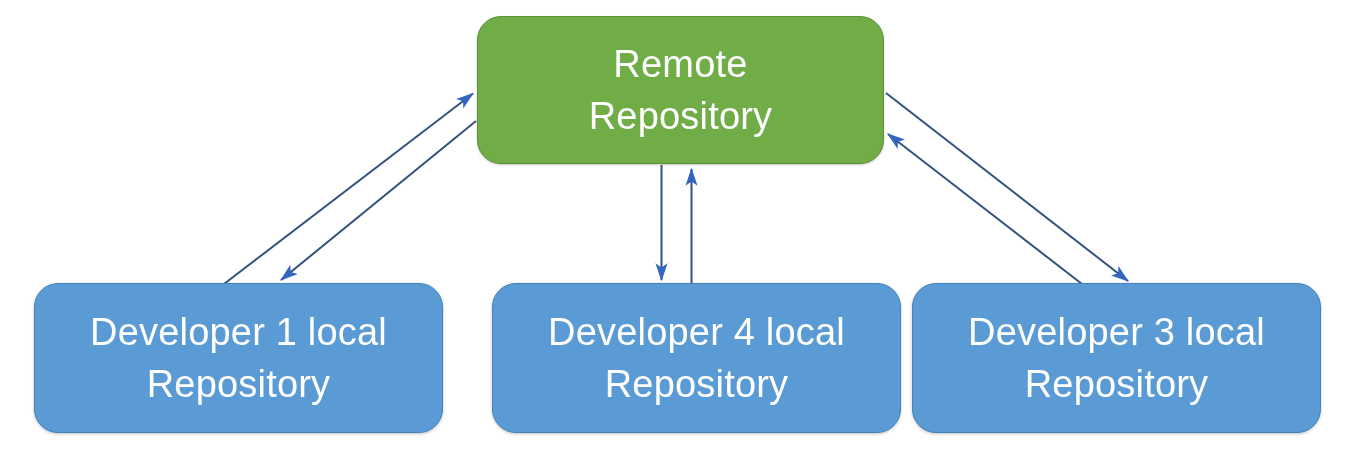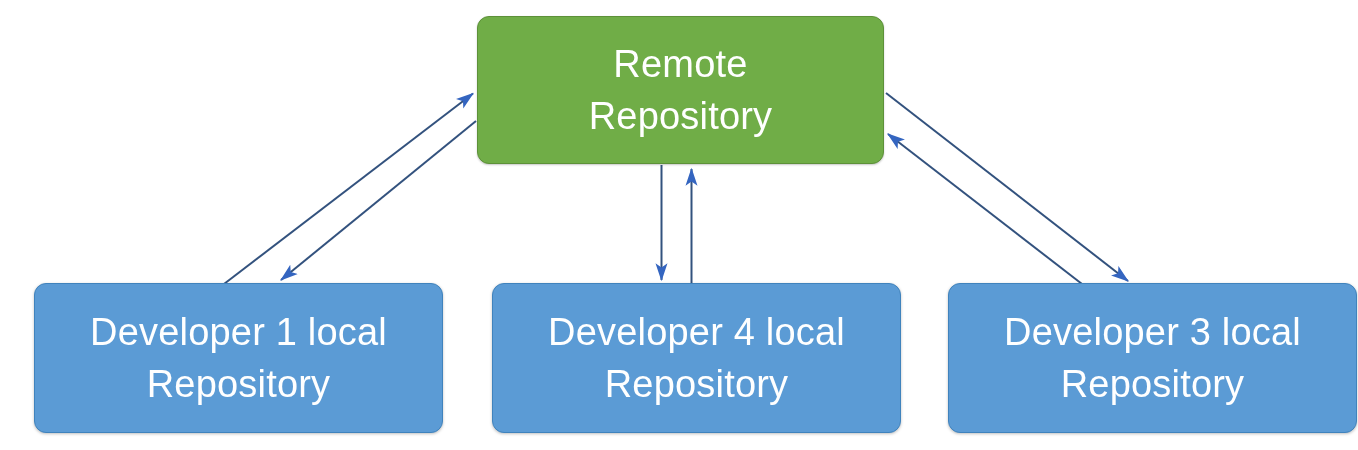--- a/index.html
+++ b/index.html
@@ -27,21 +27,21 @@
     box-sizing: border-box;
     display: flex;
     align-items: center;
     justify-content: center;
     text-align: center;
     color: #ffffff;
     font-size: 38px;
     line-height: 52px;
     letter-spacing: 0.2px;
     font-weight: 400;
-    border-radius: 12px;
+    border-radius: 24px;
     z-index: 2;
   }
   .node-remote {
     left: 477px;
     top: 16px;
     width: 407px;
     height: 148px;
     background: #70AD47;
     border: 1.5px solid #5d9139;
     box-shadow: 0 1px 2px rgba(0,0,0,0.22);
@@ -50,21 +50,21 @@
     top: 283px;
     width: 409px;
     height: 150px;
     background: #5B9BD5;
     border: 1.5px solid #4083bd;
     box-shadow: 0 1px 3px rgba(0,0,0,0.25);
     margin-left: 16px;
   }
   #node-dev1 { left: 18px; }
   #node-dev2 { left: 476px; }
-  #node-dev3 { left: 932px; }
+  #node-dev3 { left: 896px; }
   .node-label {
     display: block;
     white-space: pre-line;
     padding: 0 8px;
   }
 </style>
 </head>
 <body>
 
 <div id="canvas">

